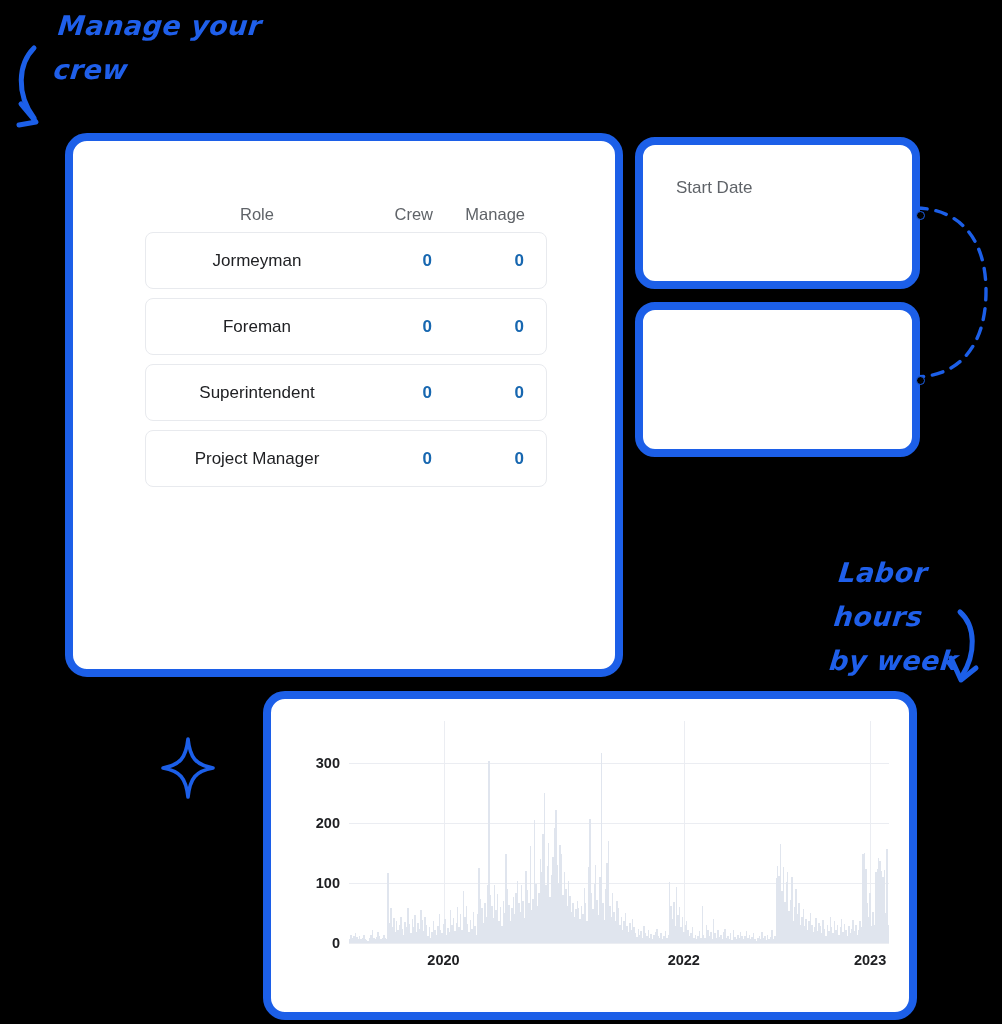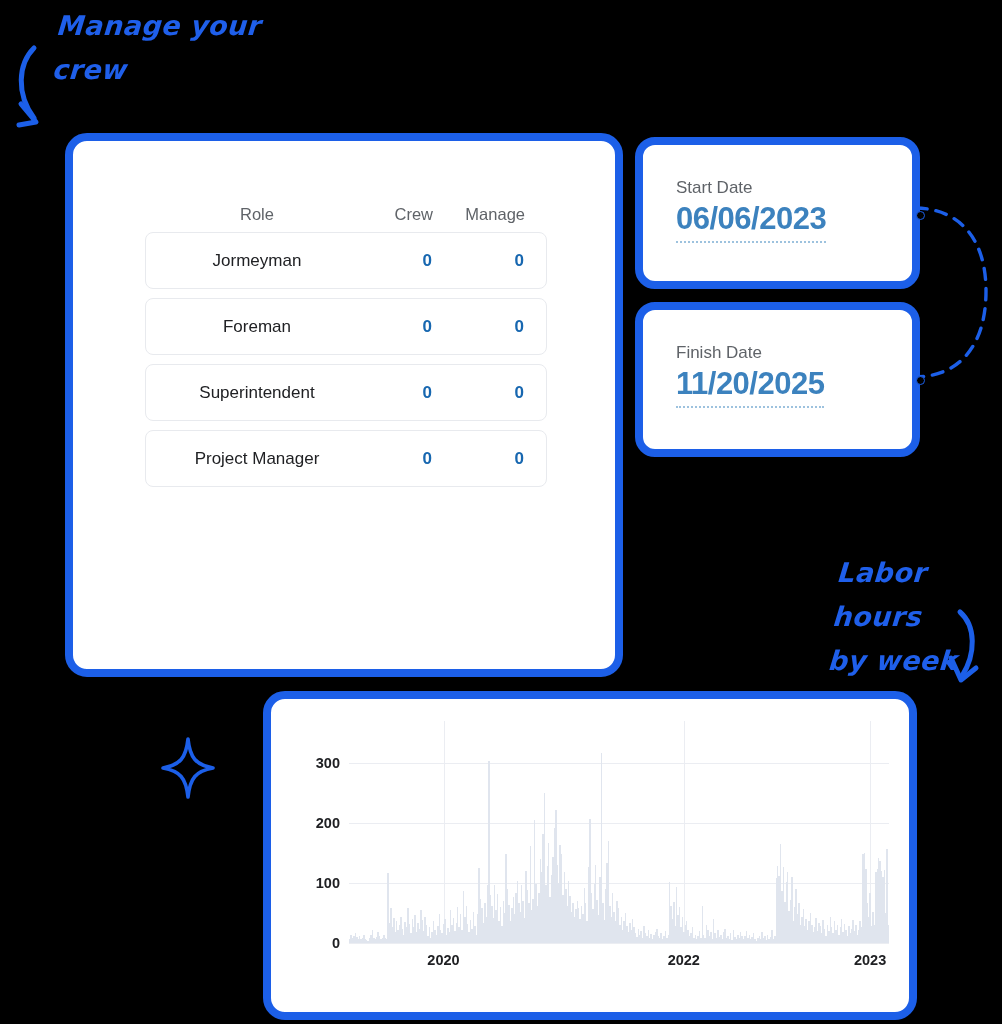--- a/index.html
+++ b/index.html
@@ -162,30 +162,25 @@
         <span class="c-num hours">0</span>
       </div>
 
 
     </div>
   </div>
 
   <div class="card" id="start-card">
     <div class="date-inner">
       <div class="date-label">Start Date</div>
-      <div class="date-value">06/06/2023</div>
     </div>
     <span class="anchor-dot" style="top:66px;"></span>
   </div>
 
   <div class="card" id="finish-card">
-    <div class="date-inner">
-      <div class="date-label">Finish Date</div>
-      <div class="date-value">11/20/2025</div>
-    </div>
     <span class="anchor-dot" style="top:66px;"></span>
   </div>
 
   <div class="card" id="chart-card">
     <div id="chart-area">
       <div id="plot">
         <div id="gridlines">
             <div class="gridline-h" style="top: 100%;"></div>
             <div class="gridline-h" style="top: 70.5882%;"></div>
             <div class="gridline-h" style="top: 41.1765%;"></div>

